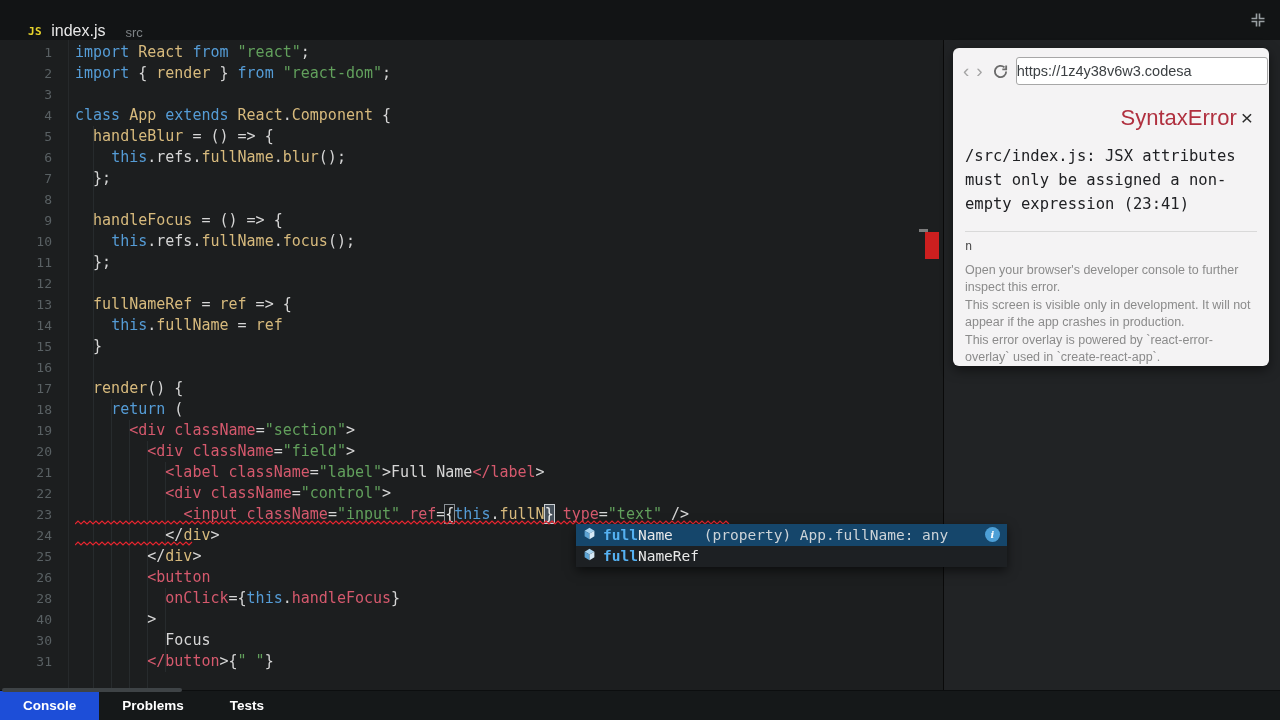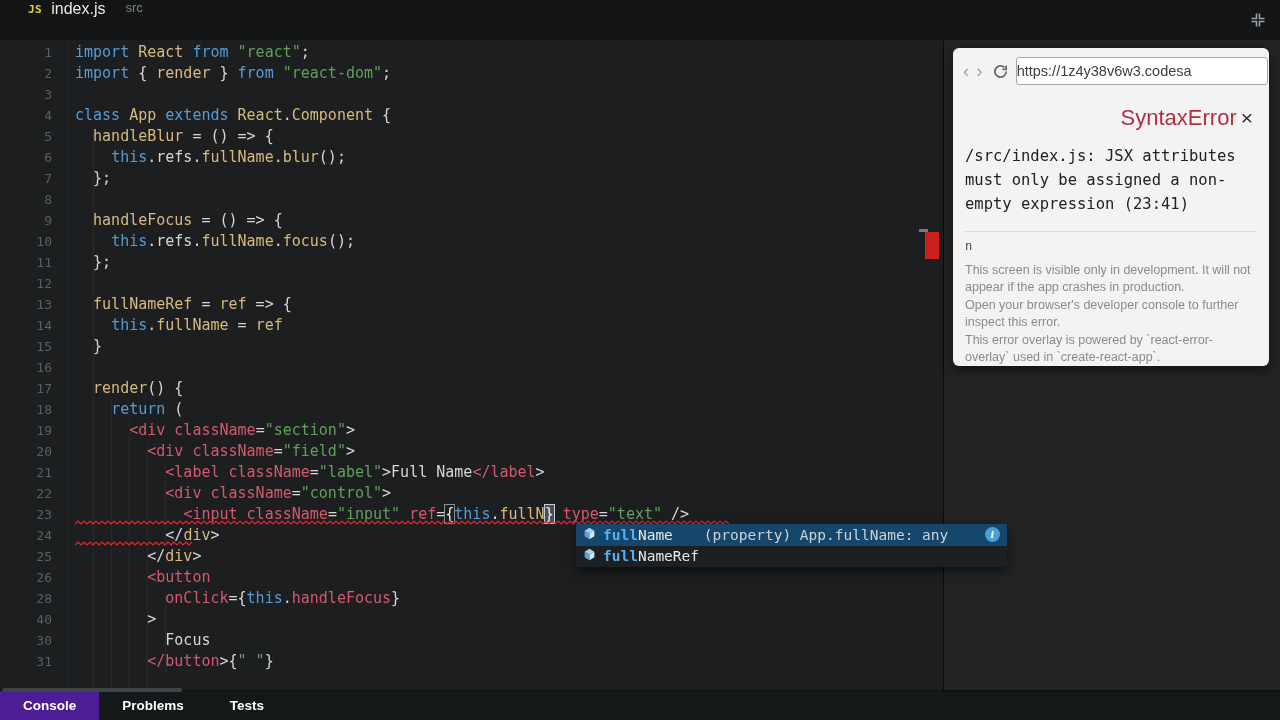--- a/index.html
+++ b/index.html
@@ -4,21 +4,21 @@
 <style>
   * { box-sizing: border-box; }
   html,body { margin:0; padding:0; }
   body {
     width:1280px; height:720px; position:relative; overflow:hidden;
     background:#141617; font-family:"Liberation Sans",sans-serif;
   }
 
   
   .topbar { position:absolute; left:0; top:0; width:1280px; height:40px;
-    background:#121415; display:flex; align-items:flex-start; }
+    background:#121415; display:flex; align-items:flex-end; }
   .file-tab { display:flex; align-items:center; gap:9px; padding-left:28px; cursor:pointer; }
   .js-badge { color:#e8d42c; font-weight:800; font-size:11px; letter-spacing:.5px;
     font-family:"DejaVu Sans Mono",monospace; }
   .file-name { color:#e8e8e8; font-size:16px; }
   .folder-label { color:#7d8285; font-size:13px; margin-left:20px; }
   .collapse-btn { position:absolute; right:14px; top:12px; width:16px; height:16px; cursor:pointer; }
 
   
   .editor { position:absolute; left:0; top:40px; width:943px; height:650px;
     background:#1c1e1f; overflow:hidden; }
@@ -76,21 +76,21 @@
   .ac-detail { color:#ccd3d8; margin-left:24px; flex:1; }
   .ac-info { width:15px; height:15px; border-radius:50%; background:#4d9fd6; color:#fff;
     font-size:10px; line-height:15px; text-align:center; font-weight:700; cursor:pointer;
     font-family:"DejaVu Serif",serif; font-style:italic; }
 
   
   .bottombar { position:absolute; left:0; top:690px; width:1280px; height:30px;
     background:#151819; border-top:1px solid #0c0e0f; display:flex; align-items:stretch; }
   .btab { display:flex; align-items:center; padding:0 23px; font-size:13.5px; font-weight:700;
     color:#ffffff; cursor:pointer; }
-  .btab.active { background:#4c1d95; color:#fff; }
+  .btab.active { background:#1d4ed8; color:#fff; }
 </style>
 </head>
 <body>
 
 <div class="topbar">
   <div class="file-tab">
     <span class="js-badge">JS</span>
     <span class="file-name">index.js</span>
   </div>
   <span class="folder-label">src</span>
@@ -172,22 +172,22 @@
     </div>
     <div class="err-body">
       <div class="err-head">
         <span class="err-title">SyntaxError</span>
         <span class="err-close">×</span>
       </div>
       <div class="err-msg">/src/index.js: JSX attributes must only be assigned a non-empty expression (23:41)</div>
       <div class="err-divider"></div>
       <div class="err-frag">n</div>
       <div class="err-notes">
+        <p>Open your browser's developer console to further inspect this error.</p>
         <p>This screen is visible only in development. It will not appear if the app crashes in production.</p>
-        <p>Open your browser's developer console to further inspect this error.</p>
         <p>This error overlay is powered by `react-error-overlay` used in `create-react-app`.</p>
       </div>
     </div>
   </div>
 </div>
 
 <div class="ac-popup">
   <div class="ac-row sel">
     <span>
       <svg width="13" height="13" viewBox="0 0 16 16">

